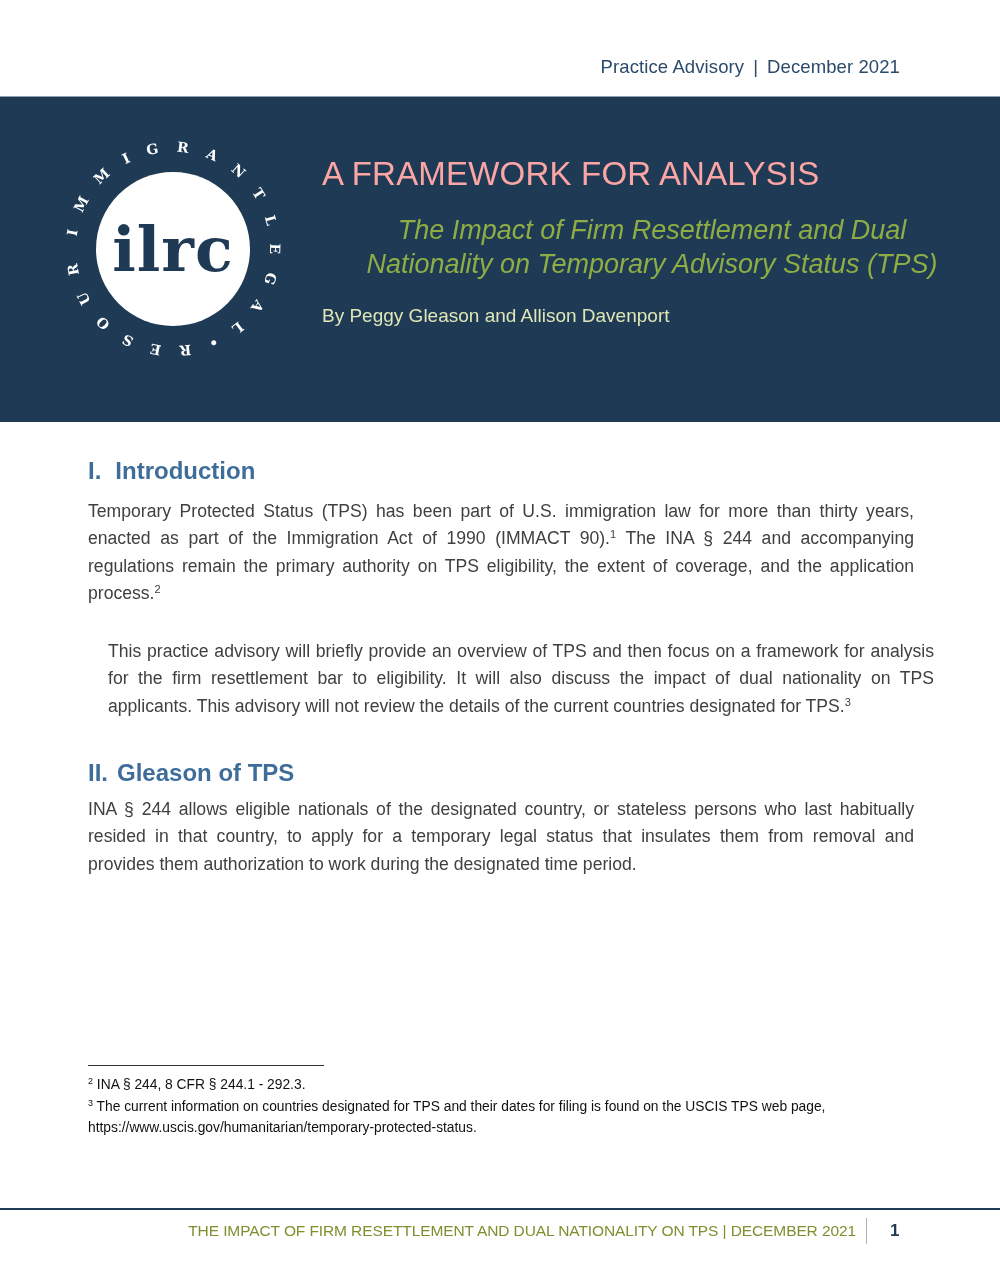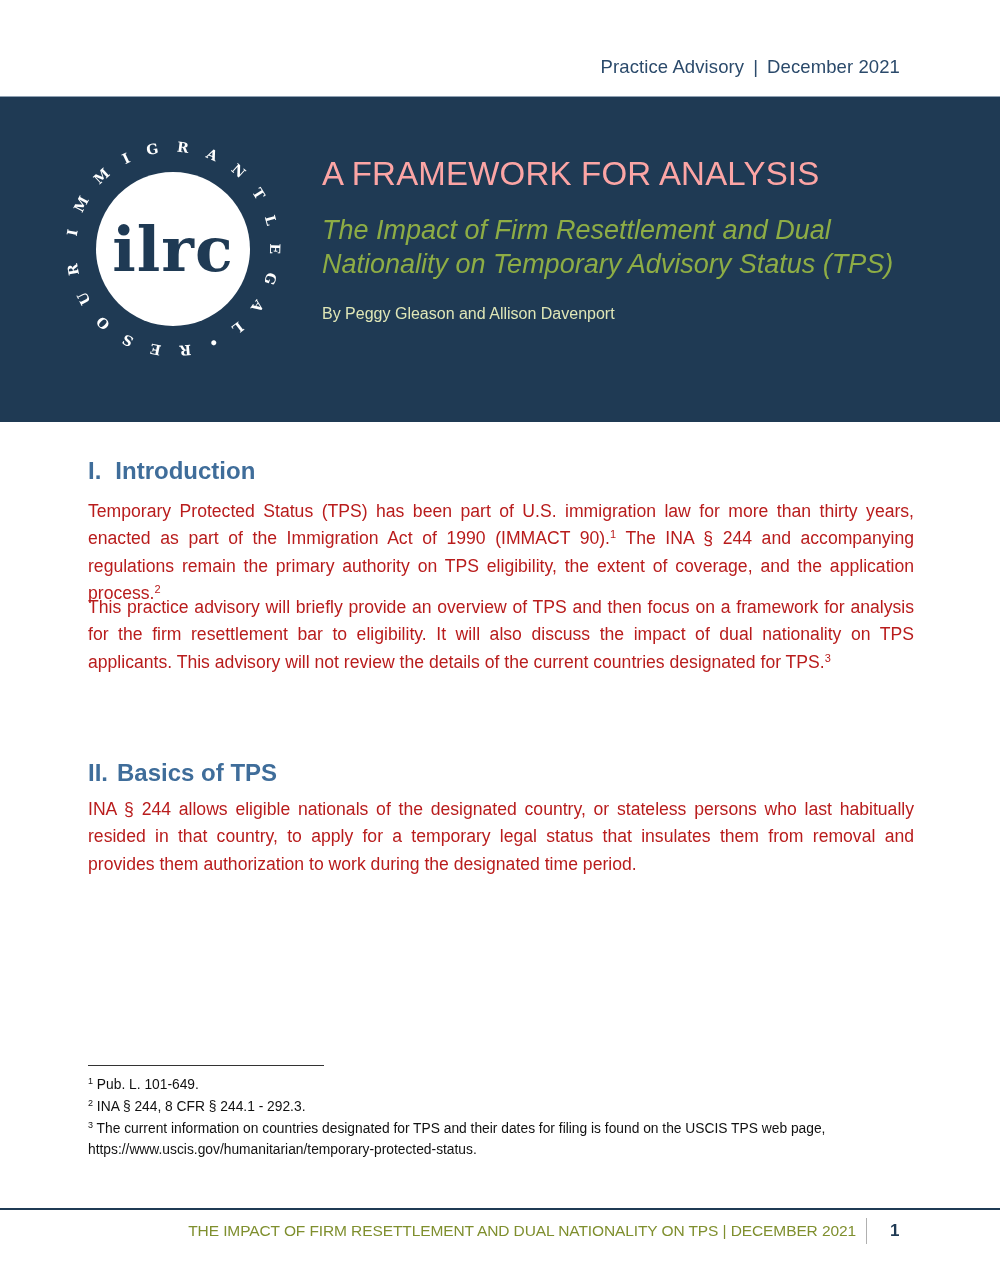--- a/index.html
+++ b/index.html
@@ -19,35 +19,35 @@
   }
   .logo {
     position: absolute; left: 62px; top: 41px; width: 222px; height: 222px;
   }
   .banner-title {
     position: absolute; left: 322px; top: 58px;
     font-size: 33px; color: #fca5a5; letter-spacing: 0.2px; white-space: nowrap;
   }
   .banner-subtitle {
     position: absolute; left: 322px; top: 116px; width: 660px;
-    font-size: 27px; line-height: 34px; font-style: italic; color: #8ead45;
+    font-size: 27px; line-height: 34px; font-style: italic; color: #8ead45; text-align: center;
   }
   .banner-authors {
     position: absolute; left: 322px; top: 208px;
-    font-size: 16px; color: #dfe6b7; white-space: nowrap;
+    font-size: 19px; color: #dfe6b7; white-space: nowrap;
   }
 
   .section-heading {
     position: absolute; left: 88px;
     font-size: 24px; font-weight: bold; color: #3f6d9a;
   }
   .section-heading .num { display: inline-block; margin-right: 14px; }
   .para {
     position: absolute; left: 88px; width: 826px;
-    font-size: 17.6px; line-height: 27.3px; text-align: justify; color: #b91c1c;
+    font-size: 17.6px; line-height: 27.3px; text-align: justify; color: #404040;
   }
   sup { font-size: 11px; line-height: 0; vertical-align: 6px; }
 
   .fn-rule {
     position: absolute; left: 88px; top: 1065px; width: 236px; height: 1px; background: #333333;
   }
   .footnotes {
     position: absolute; left: 88px; top: 1074px; width: 820px;
     font-size: 13.8px; line-height: 21px; color: #111111;
   }
@@ -95,30 +95,29 @@
     <div>Nationality on Temporary Advisory Status (TPS)</div>
   </div>
   <div class="banner-authors">By Peggy Gleason and Allison Davenport</div>
 </div>
 
 <div class="section-heading" style="top:457px;">
   <span class="num">I.</span><span>Introduction</span>
 </div>
 <p class="para" style="top:498px;"><span>Temporary Protected Status (TPS) has been part of U.S. immigration law for more than thirty years, enacted as part of the Immigration Act of 1990 (IMMACT 90).</span><sup>1</sup><span> The INA § 244 and accompanying regulations remain the primary authority on TPS eligibility, the extent of coverage, and the application process.</span><sup>2</sup></p>
 
-<p class="para" style="top:594px;"><span>This practice advisory will briefly provide an overview of TPS and then focus on a framework for analysis for the firm resettlement  bar to eligibility. It will also discuss the impact of dual nationality on TPS applicants. This advisory will not review the details of the current countries designated for TPS.</span><sup>3</sup></p>
+<p class="para" style="top:638px;margin-left:20px;"><span>This practice advisory will briefly provide an overview of TPS and then focus on a framework for analysis for the firm resettlement  bar to eligibility. It will also discuss the impact of dual nationality on TPS applicants. This advisory will not review the details of the current countries designated for TPS.</span><sup>3</sup></p>
 
 <div class="section-heading" style="top:759px;">
-  <span class="num" style="margin-right:9px;">II.</span><span>Basics of TPS</span>
+  <span class="num" style="margin-right:9px;">II.</span><span>Gleason of TPS</span>
 </div>
 <p class="para" style="top:796px;"><span>INA § 244 allows eligible nationals of the designated country, or stateless persons who last habitually resided in that country, to apply for a temporary legal status that insulates them from removal and provides them authorization to work during the designated time period.</span></p>
 
 <div class="fn-rule"></div>
 <div class="footnotes">
-  <div class="footnote"><sup>1</sup><span> Pub. L. 101-649.</span></div>
   <div class="footnote"><sup>2</sup><span> INA § 244, 8 CFR  § 244.1 - 292.3.</span></div>
   <div class="footnote"><sup>3</sup><span> The current information on countries designated for TPS and their dates for filing is found on the USCIS TPS web page, https://www.uscis.gov/humanitarian/temporary-protected-status.</span></div>
 </div>
 
 <div class="footer-rule"></div>
 <div class="footer-text">THE IMPACT OF FIRM RESETTLEMENT AND DUAL NATIONALITY ON TPS  | DECEMBER 2021</div>
 <div class="footer-divider"></div>
 <div class="page-number">1</div>
 
 </body></html>

